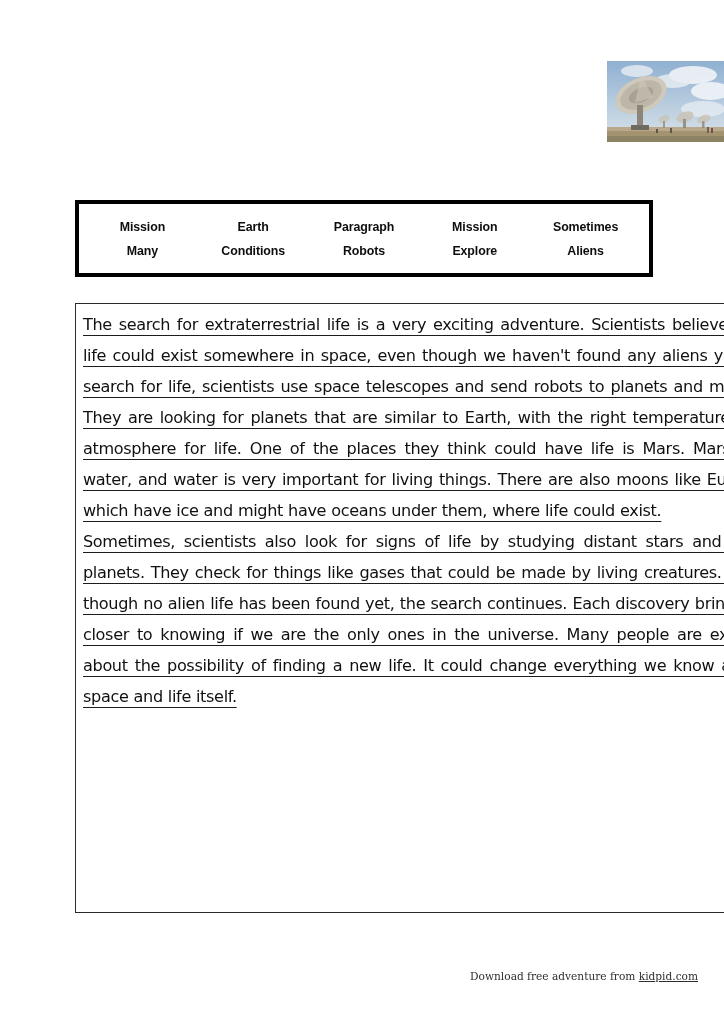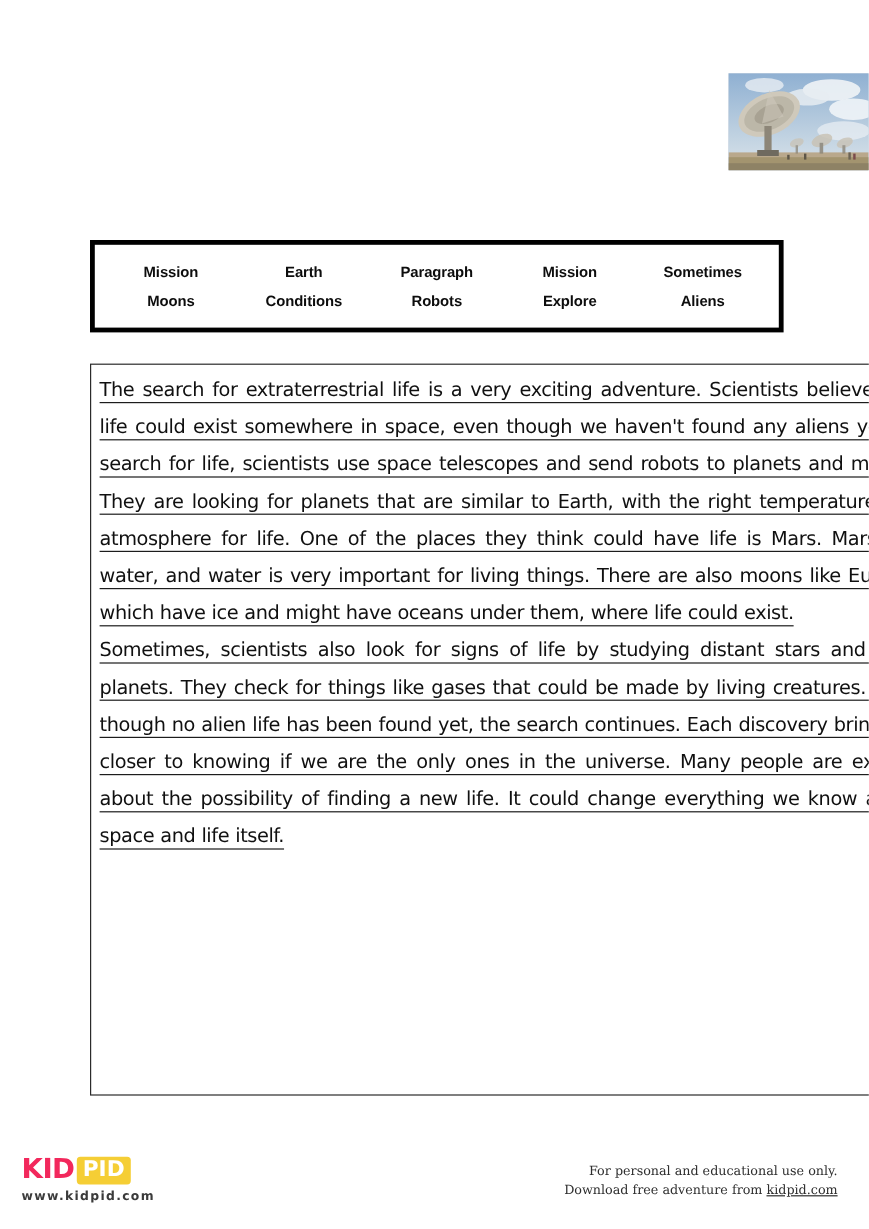--- a/index.html
+++ b/index.html
@@ -228,39 +228,31 @@
 
   <div class="vocab-box">
     <div class="vocab-row">
       <div class="vocab-cell">Mission</div>
       <div class="vocab-cell">Earth</div>
       <div class="vocab-cell">Paragraph</div>
       <div class="vocab-cell">Mission</div>
       <div class="vocab-cell">Sometimes</div>
     </div>
     <div class="vocab-row">
-      <div class="vocab-cell">Moons</div>
+      <div class="vocab-cell">Many</div>
       <div class="vocab-cell">Conditions</div>
       <div class="vocab-cell">Robots</div>
       <div class="vocab-cell">Explore</div>
       <div class="vocab-cell">Aliens</div>
     </div>
   </div>
 
   <div class="answer-box">
     <p class="para">The search for extraterrestrial life is a very exciting adventure. Scientists believe that life could exist somewhere in space, even though we haven't found any aliens yet. To search for life, scientists use space telescopes and send robots to planets and moons. They are looking for planets that are similar to Earth, with the right temperature and atmosphere for life. One of the places they think could have life is Mars. Mars has water, and water is very important for living things. There are also moons like Europa, which have ice and might have oceans under them, where life could exist.</p>
     <p class="para">Sometimes, scientists also look for signs of life by studying distant stars and their planets. They check for things like gases that could be made by living creatures. Even though no alien life has been found yet, the search continues. Each discovery brings us closer to knowing if we are the only ones in the universe. Many people are excited about the possibility of finding a new life. It could change everything we know about space and life itself.</p>
   </div>
 
-  <div class="footer-logo">
-    <div class="logo-mark">
-      <span class="logo-kid">KID</span>
-      <span class="logo-pid">PID</span>
-    </div>
-    <div class="logo-url">www.kidpid.com</div>
-  </div>
 
   <div class="footer-note">
-    <div>For personal and educational use only.</div>
     <div><span>Download free adventure from </span><span class="link">kidpid.com</span></div>
   </div>
 
 </div>
 
 </body></html>

